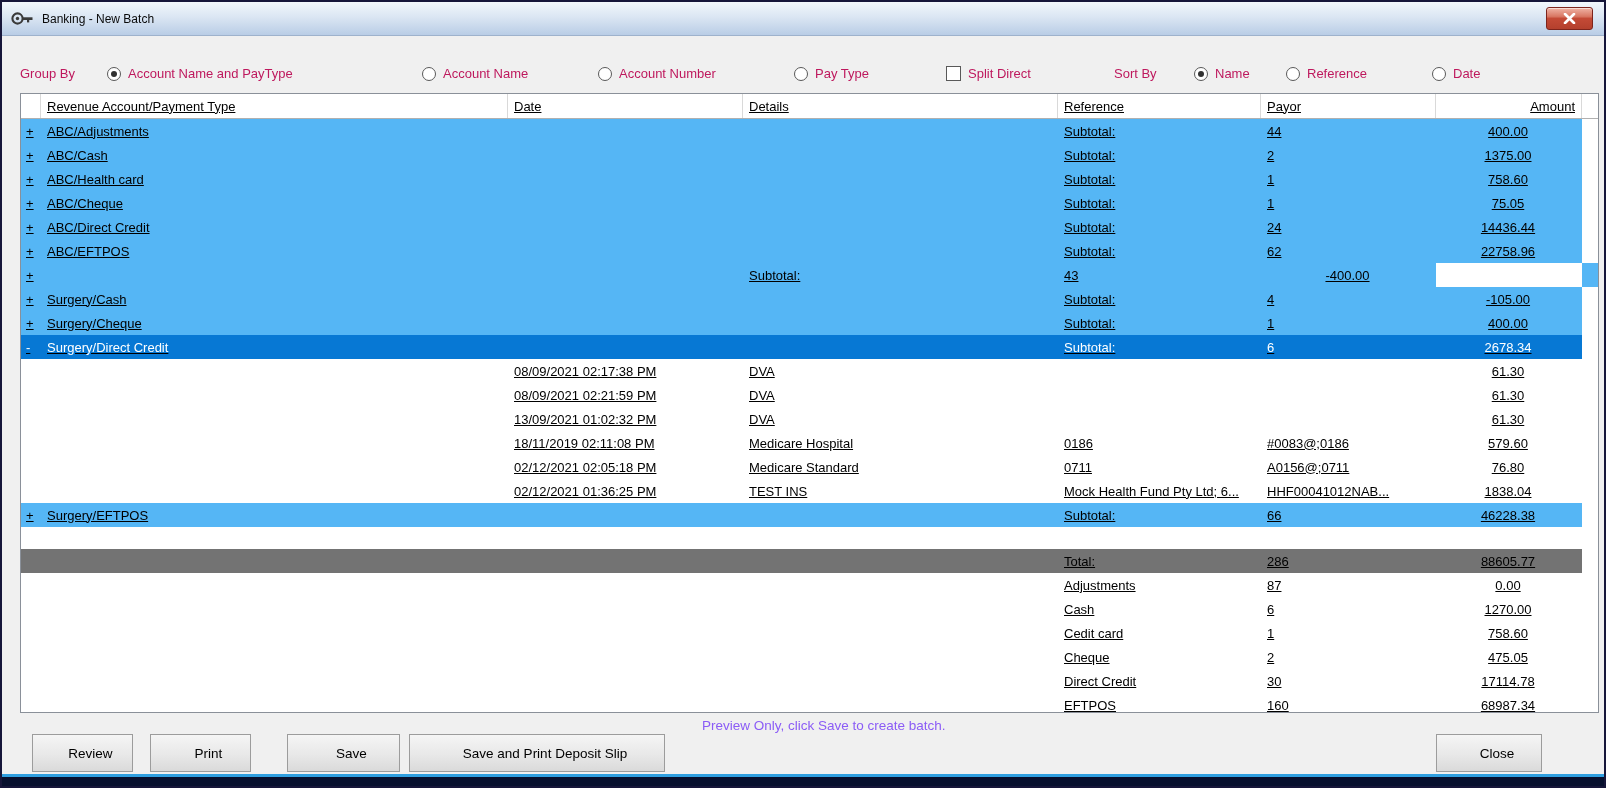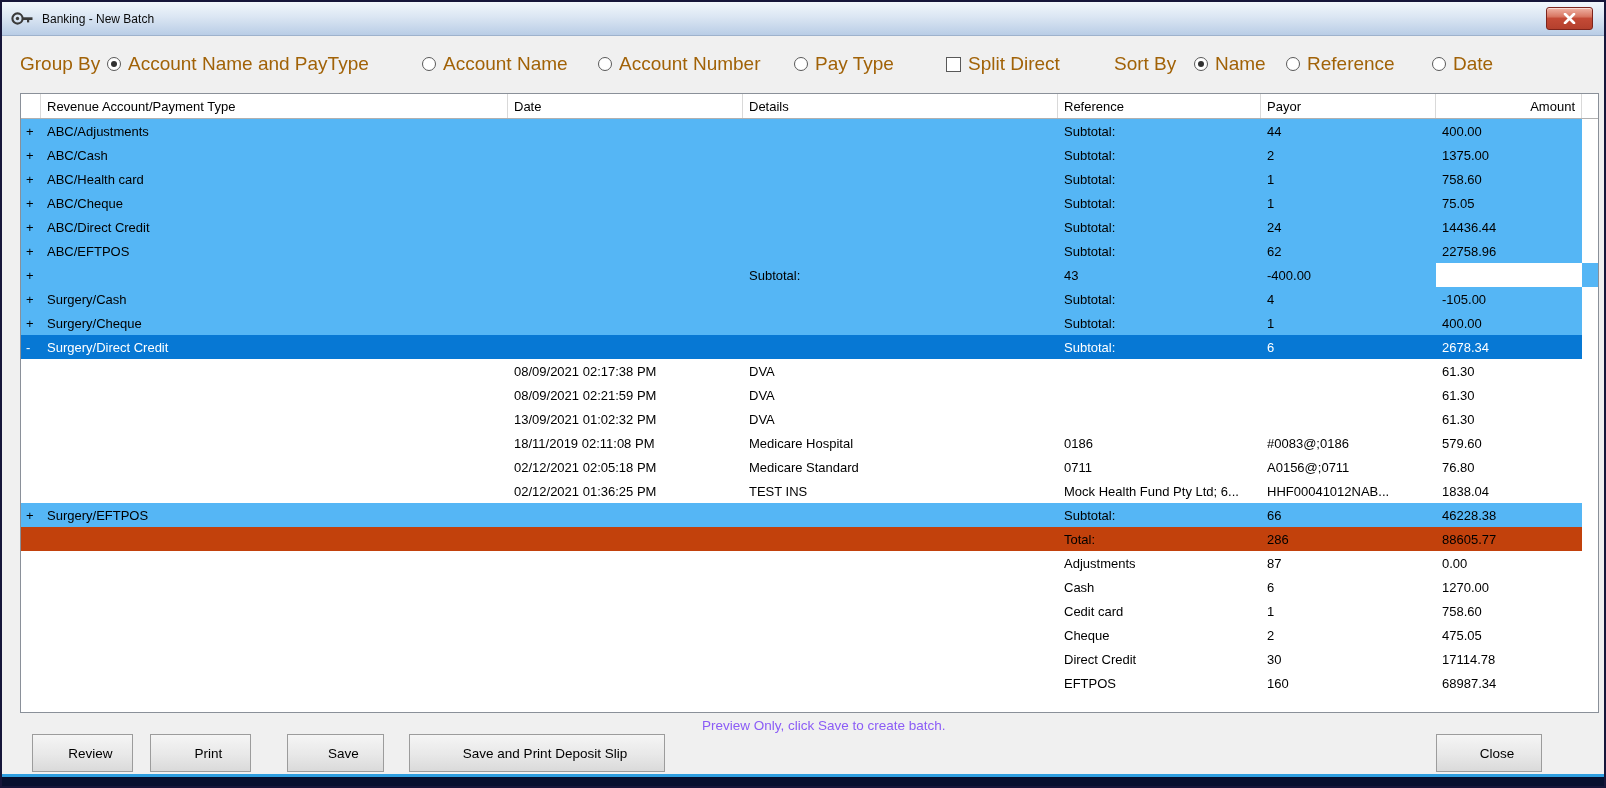--- a/index.html
+++ b/index.html
@@ -18,51 +18,51 @@
   .title-icon { display:inline-flex; margin-right:8px; }
   .title-text { font-size:12px; color:#0a0a0a; }
   .close-btn {
     position:absolute; right:11px; top:5px; width:47px; height:23px;
     border:1px solid #7d241c; border-radius:3px;
     background:linear-gradient(180deg,#f0b3a5 0%,#d97864 40%,#c44a36 50%,#b4402d 100%);
     box-shadow:inset 0 1px 0 rgba(255,255,255,.55);
     display:flex; align-items:center; justify-content:center; cursor:default;
   }
   
-  .toolbar { position:relative; height:55px; background:#f0f0f0; font-size:19px; color:#a16207; }
+  .toolbar { position:relative; height:55px; background:#f0f0f0; font-size:13px; color:#be185d;margin-top:13px; }
   .tb-item { position:absolute; top:17px; display:flex; align-items:center; gap:7px; white-space:nowrap; }
   .radio {
     width:14px; height:14px; border-radius:50%;
     border:1px solid #595959; background:#fff; flex:0 0 auto; position:relative;
   }
   .radio.checked::after {
     content:""; position:absolute; left:3px; top:3px; width:6px; height:6px;
     border-radius:50%; background:#313131;
   }
   .checkbox { width:15px; height:15px; border:1px solid #595959; background:#fff; flex:0 0 auto; }
   
   .grid {
     position:absolute; left:18px; top:91px; width:1579px; height:620px;
-    background:#fff; border:1px solid #8a9099; overflow:hidden;
+    background:#fff; border:1px solid #8a9099; overflow:hidden;text-decoration:underline;
   }
   .grid-header, .row {
     display:grid;
     grid-template-columns:20px 467px 235px 315px 203px 175px 146px 1fr;
   }
   .grid-header { height:25px; border-bottom:1px solid #b0b0b0; align-items:center; background:#fff; }
   .grid-header .cell { border-right:1px solid #d9d9d9; height:100%; display:flex; align-items:center; }
   .grid-header .cell.amount { justify-content:flex-end; }
   .grid-header .cell.gutter { border-right:none; }
   .cell { padding:0 6px; font-size:13px; white-space:nowrap; overflow:hidden; }
   .row { height:24px; align-items:center; }
   .row .cell.expand { padding:0 0 0 5px; font-size:13px; }
-  .row .cell.amount { text-align:left; padding-right:8px; }
+  .row .cell.amount { text-align:center; padding-right:8px; }
   .row.group { background:#55b6f5; }
   .row.group-selected { background:#0778d4; color:#fff; }
-  .row.total { background:#c2410c; }
+  .row.total { background:#737373;margin-top:22px; }
   .row .cell.gutter { background:#fff; height:100%; }
   
   .footer { position:absolute; left:0; top:711px; width:100%; height:64px; background:#f0f0f0; }
   .btn {
     position:absolute; top:21px; height:38px;
     background:linear-gradient(180deg,#f5f5f5 0%,#e8e8e8 55%,#dadada 100%);
     border:1px solid #9c9c9c; font-size:13.5px; color:#000;
     display:flex; align-items:center; justify-content:center; cursor:default;
     font-family:"Liberation Sans", sans-serif;
     padding-left:16px;
@@ -388,20 +388,20 @@
           <div class="cell payor">160</div>
           <div class="cell amount">68987.34</div>
           <div class="cell gutter"></div>
         </div>
       </div>
   </div>
 
   <div class="footer">
     <button class="btn" style="left:30px; width:101px">Review</button>
     <button class="btn" style="left:148px; width:101px">Print</button>
-    <button class="btn" style="left:285px; width:97px">Save</button>
+    <button class="btn" style="left:285px; width:113px">Save</button>
     <button class="btn" style="left:407px; width:256px">Save and Print Deposit Slip</button>
     <div class="note">Preview Only, click Save to create batch.</div>
     <button class="btn" style="left:1434px; width:106px">Close</button>
   </div>
 
   <div class="bottom-edge"></div>
 </div>
 
 </body></html>

